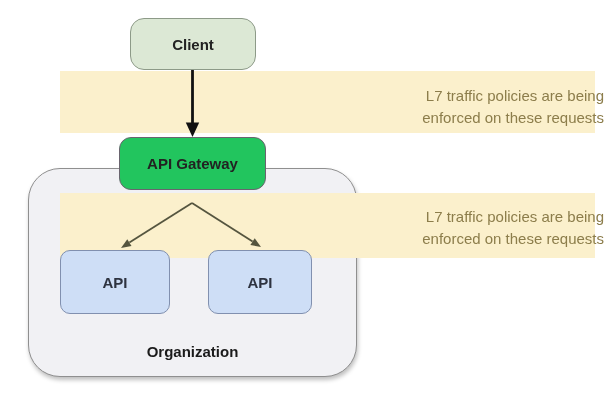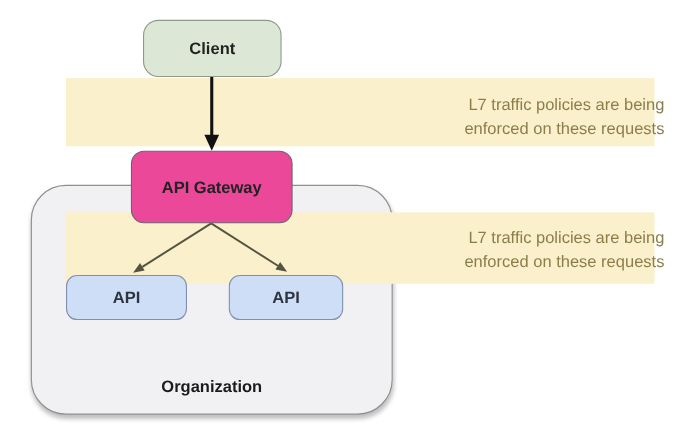--- a/index.html
+++ b/index.html
@@ -67,27 +67,27 @@
     font-weight: 700;
     color: #222222;
   }
   .node-client {
     left: 130px; top: 18px; width: 126px; height: 52px;
     background: #dce8d5;
     border: 1.5px solid #8d9a88;
     border-radius: 14px;
   }
   .node-gateway {
-    left: 119px; top: 137px; width: 147px; height: 66px;
-    background: #ec4899;
+    left: 119px; top: 137px; width: 147px; height: 53px;
+    background: #22c55e;
     border: 1.5px solid #6a646f;
     border-radius: 12px;
   }
   .node-api {
-    top: 250px; width: 110px; height: 41px;
+    top: 250px; width: 110px; height: 64px;
     background: #cedef6;
     border: 1.5px solid #8190af;
     border-radius: 10px;
     color: #2e3340;
   }
   .node-api-left  { left: 60px; }
   .node-api-right { left: 208px; width: 104px; }
 
   .arrows {
     position: absolute;

